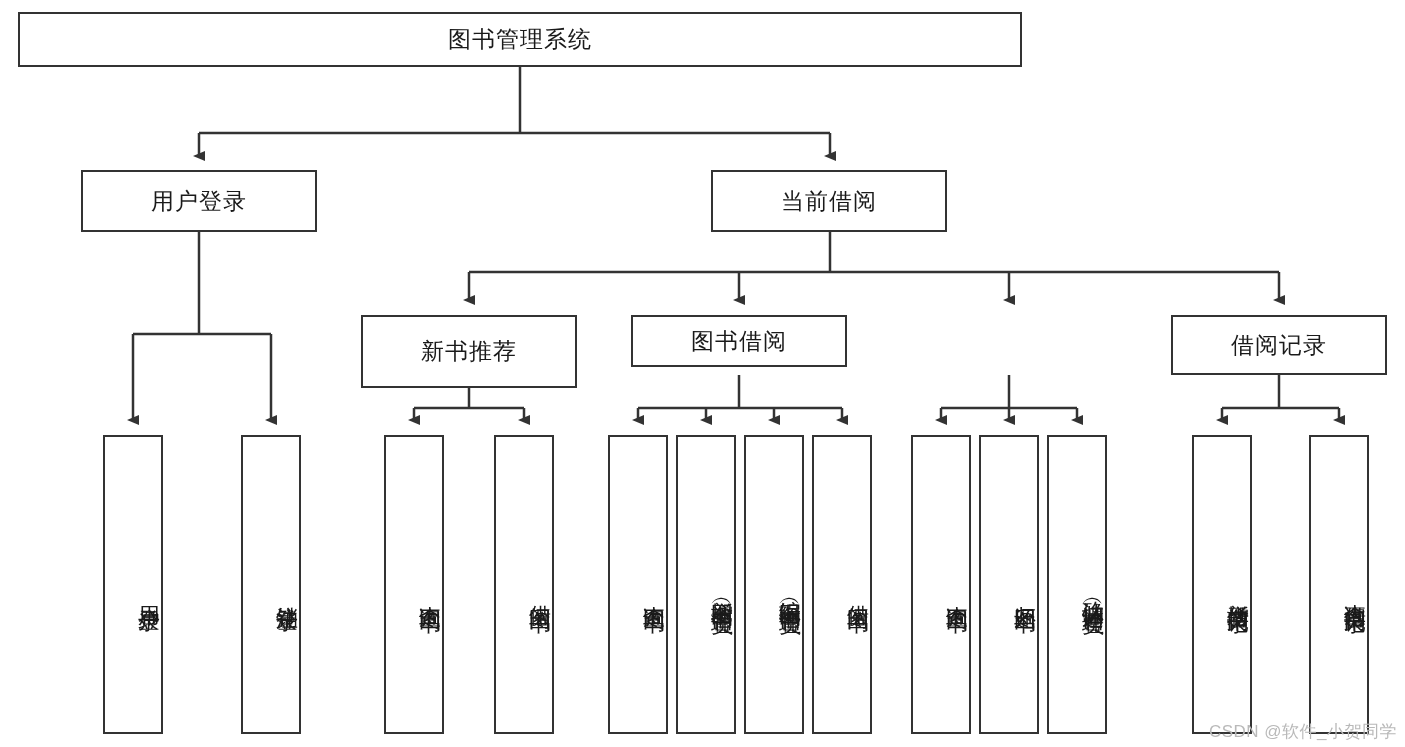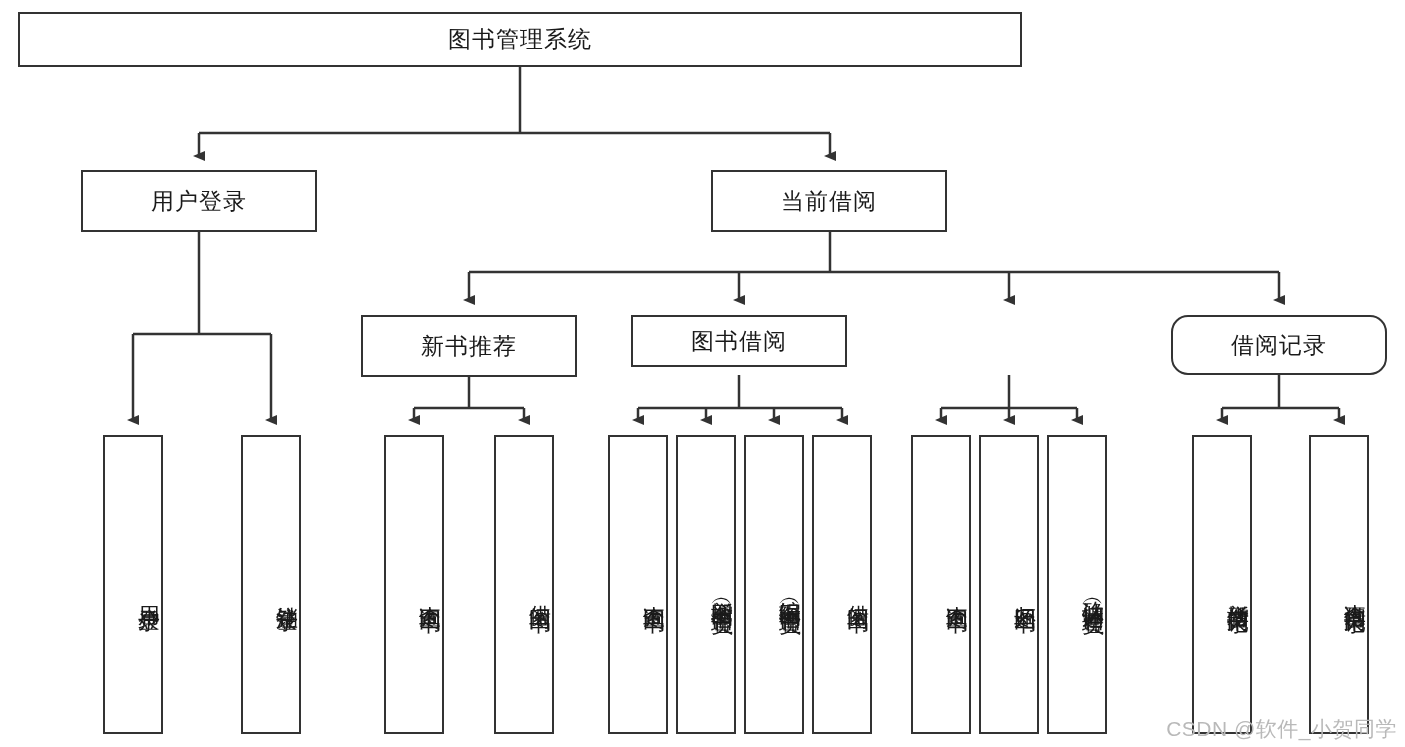--- a/index.html
+++ b/index.html
@@ -52,21 +52,21 @@
   }
   .node.vert .vtext {
     writing-mode: vertical-rl;
     text-orientation: upright;
     white-space: nowrap;
   }
   .watermark {
     position: absolute;
     right: 8px;
     bottom: 4px;
-    font-size: 21px;
+    font-size: 17px;
     color: #b9b9b9;
     white-space: nowrap;
     letter-spacing: 0.5px;
   }
 </style>
 </head>
 <body>
 
 <div id="canvas">
 
@@ -125,27 +125,27 @@
     <span>图书管理系统</span>
   </div>
 
   <div class="node horiz" style="left:81px; top:170px; width:236px; height:62px;">
     <span>用户登录</span>
   </div>
   <div class="node horiz" style="left:711px; top:170px; width:236px; height:62px;">
     <span>当前借阅</span>
   </div>
 
-  <div class="node horiz" style="left:361px; top:315px; width:216px; height:62px;">
+  <div class="node horiz" style="left:361px; top:315px; width:216px; height:73px;">
     <span>新书推荐</span>
   </div>
   <div class="node horiz" style="left:631px; top:315px; width:216px; height:52px;">
     <span>图书借阅</span>
   </div>
-  <div class="node horiz" style="left:1171px; top:315px; width:216px; height:60px;border-radius:17px;">
+  <div class="node horiz" style="left:1171px; top:315px; width:216px; height:60px;">
     <span>借阅记录</span>
   </div>
 
   <div class="node vert" style="left:103px; top:435px; width:60px; height:299px;">
     <span class="vtext">用户登录</span>
   </div>
   <div class="node vert" style="left:241px; top:435px; width:60px; height:299px;">
     <span class="vtext">注销登录</span>
   </div>
 

